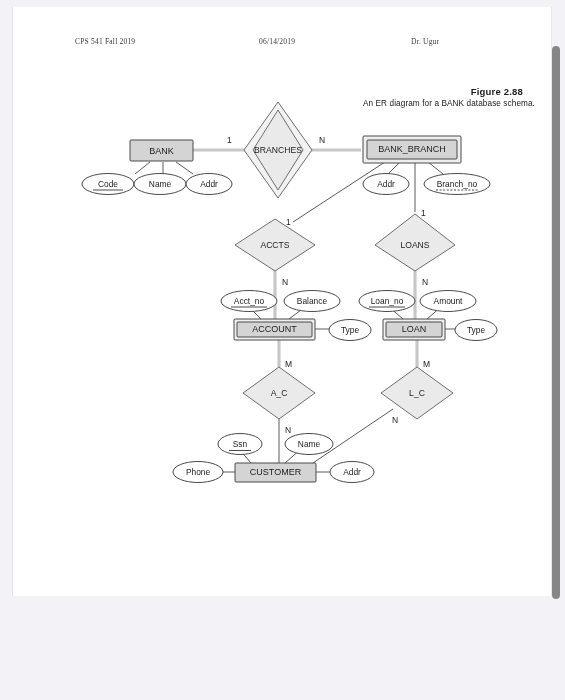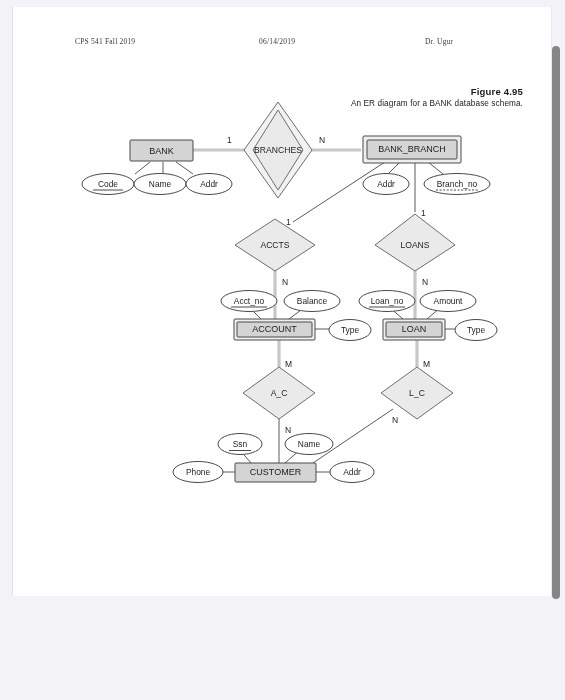--- a/index.html
+++ b/index.html
@@ -30,35 +30,35 @@
     position: absolute;
     top: 30px;
     font-family: "Liberation Serif", serif;
     font-size: 7.5px;
     color: #3a3a3a;
     letter-spacing: .2px;
     white-space: nowrap;
   }
   .rh-left   { left: 62px; }
   .rh-center { left: 246px; }
-  .rh-right  { left: 412px; }
+  .rh-right  { left: 398px; }
 
   
   .cap {
     position: absolute;
     color: #1b1b1b;
     white-space: nowrap;
   }
   #cap-title {
     top: 79px; right: 28px;
     font-size: 9.5px; font-weight: bold;
     letter-spacing: .2px;
   }
   #cap-sub {
-    top: 92px; right: 28px;
+    top: 92px; right: 16px;
     font-size: 8.2px;
     letter-spacing: .1px;
   }
 
   
   #pageno {
     position: absolute;
     top: 655px; left: 0; width: 540px;
     text-align: center;
     font-family: "Liberation Serif", serif;
@@ -113,21 +113,21 @@
 <body>
 
 <div id="viewer">
 
   <div id="page">
 
     <div class="rh rh-left">CPS 541 Fall 2019</div>
     <div class="rh rh-center">06/14/2019</div>
     <div class="rh rh-right">Dr. Ugur</div>
 
-    <div class="cap" id="cap-title">Figure 4.95</div>
+    <div class="cap" id="cap-title">Figure 2.88</div>
     <div class="cap" id="cap-sub">An ER diagram for a BANK database schema.</div>
 
     <svg id="er" viewBox="0 0 540 700">
 
       <g>
 
         <line class="edge-dbl" x1="168" y1="143" x2="232" y2="143"></line>
         <line class="edge-dbl-in" x1="168" y1="143" x2="232" y2="143"></line>
 
         <line class="edge-dbl" x1="298" y1="143" x2="348" y2="143"></line>

